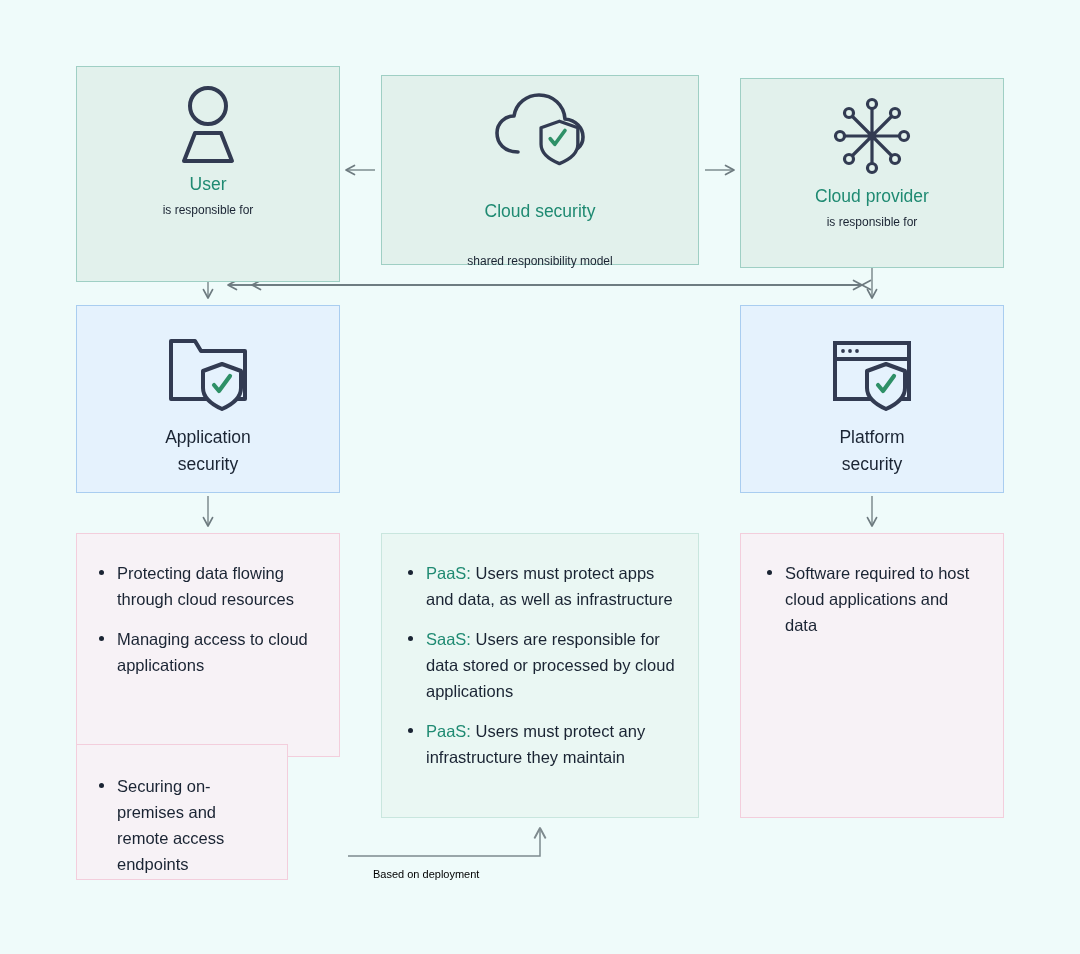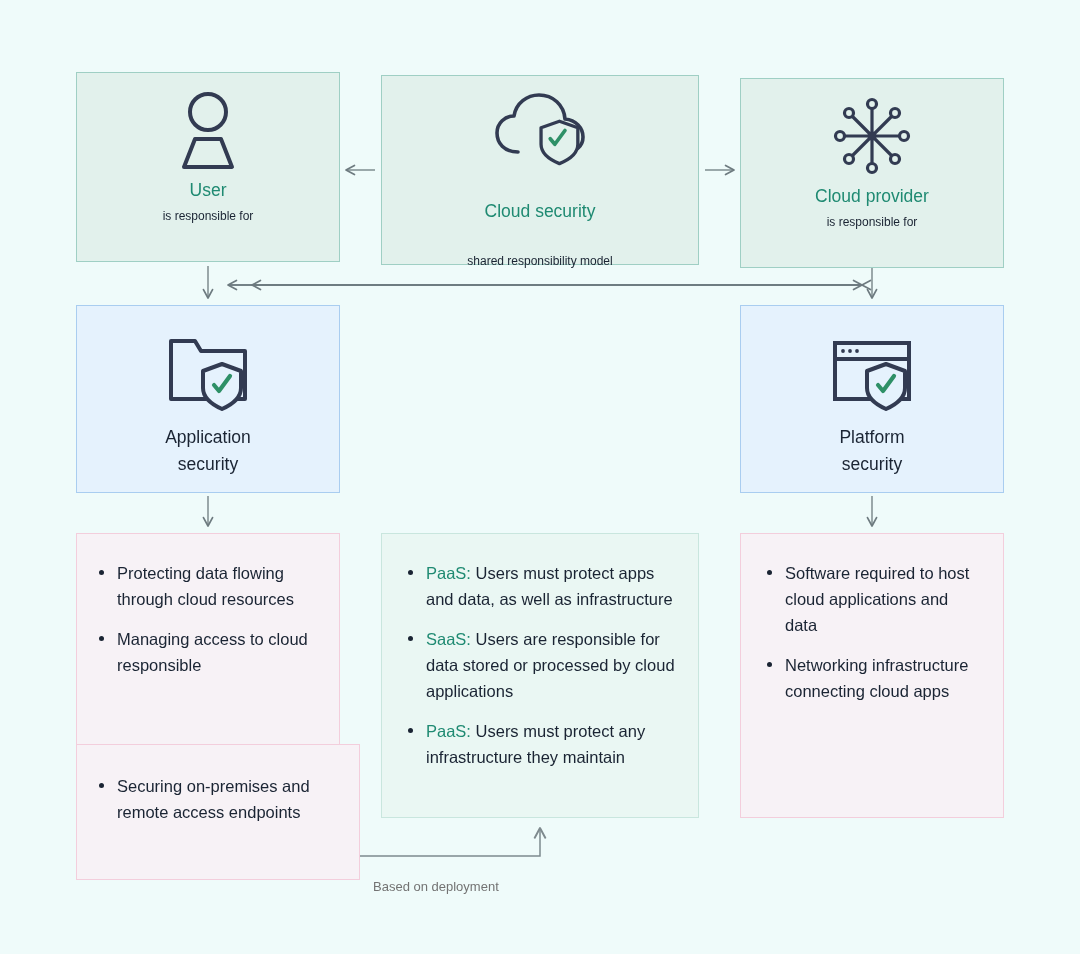--- a/index.html
+++ b/index.html
@@ -72,35 +72,34 @@
     position:absolute;
     left:2px;top:10px;
     width:5px;height:5px;
     border-radius:50%;
     background:#1a2433;
   }
   .lead{color:#1f8a72;}
 
   .caption{
     position:absolute;
-    color:#737373;
-    font-size:13px;
+    color:#000000;
+    font-size:11px;
     line-height:18px;
     white-space:nowrap;
-    margin-top:13px;
   }
 
   
-  #box-user        {left:76px; top:72px;  width:264px;height:190px;}
+  #box-user        {left:76px; top:66px;  width:264px;height:216px;}
   #box-cloudsec    {left:381px;top:75px;  width:318px;height:190px;gap:24px;}
   #box-provider    {left:740px;top:78px;  width:264px;height:190px;}
   #box-appsec      {left:76px; top:305px; width:264px;height:188px;}
   #box-platsec     {left:740px;top:305px; width:264px;height:188px;}
   #box-user-list   {left:76px; top:533px; width:264px;height:224px;padding:26px 22px 0 20px;}
-  #box-user-list2  {left:76px; top:744px; width:284px;height:136px;padding:28px 22px 0 20px;}
+  #box-user-list2  {left:76px; top:744px; width:212px;height:136px;padding:28px 22px 0 20px;}
   #box-models      {left:381px;top:533px; width:318px;height:285px;padding:26px 22px 0 24px;}
   #box-prov-list   {left:740px;top:533px; width:264px;height:285px;padding:26px 22px 0 24px;}
 </style>
 </head>
 <body>
 
 <div class="canvas">
 
   <svg class="svg-layer" viewBox="0 0 1080 954">
     <defs>
@@ -224,40 +223,39 @@
         <path d="M49 50 L54 56 L65 41" stroke="#2e9067" stroke-width="4.2" stroke-linecap="round" stroke-linejoin="round" fill="none"></path>
       </svg>
     </div>
     <div class="dark-title">Platform</div>
     <div class="dark-title" style="margin-top:0">security</div>
   </div>
 
   <div class="box pink" id="box-user-list">
     <ul class="bullets">
         <li>Protecting data flowing through cloud resources</li>
-        <li>Managing access to cloud responsible</li>
+        <li>Managing access to cloud applications</li>
       </ul>
   </div>
 
   <div class="box pink" id="box-user-list2">
     <ul class="bullets">
         <li>Securing on-premises and remote access endpoints</li>
       </ul>
   </div>
 
   <div class="box mint" id="box-models">
     <ul class="bullets">
         <li><span class="lead">PaaS:</span> Users must protect apps and data, as well as infrastructure</li>
         <li><span class="lead">SaaS:</span> Users are responsible for data stored or processed by cloud applications</li>
         <li><span class="lead">PaaS:</span> Users must protect any infrastructure they maintain</li>
       </ul>
   </div>
 
   <div class="box pink" id="box-prov-list">
     <ul class="bullets">
         <li>Software required to host cloud applications and data</li>
-        <li>Networking infrastructure connecting cloud apps</li>
       </ul>
   </div>
 
   <div class="caption" style="left:373px;top:865px;">Based on deployment</div>
 
 </div>
 
 </body></html>

